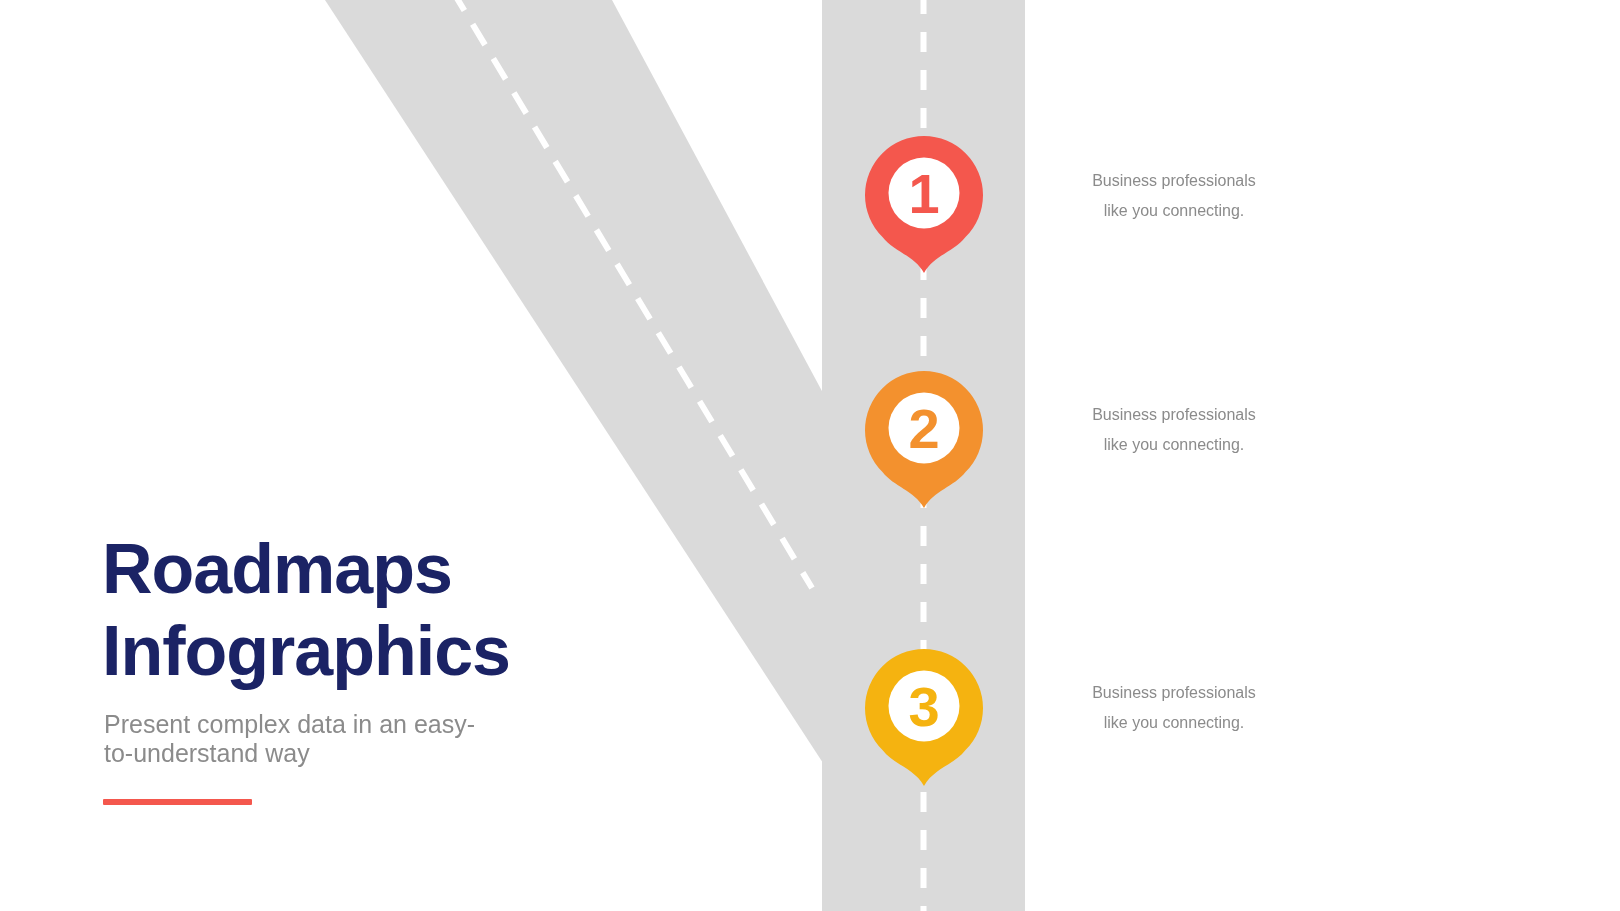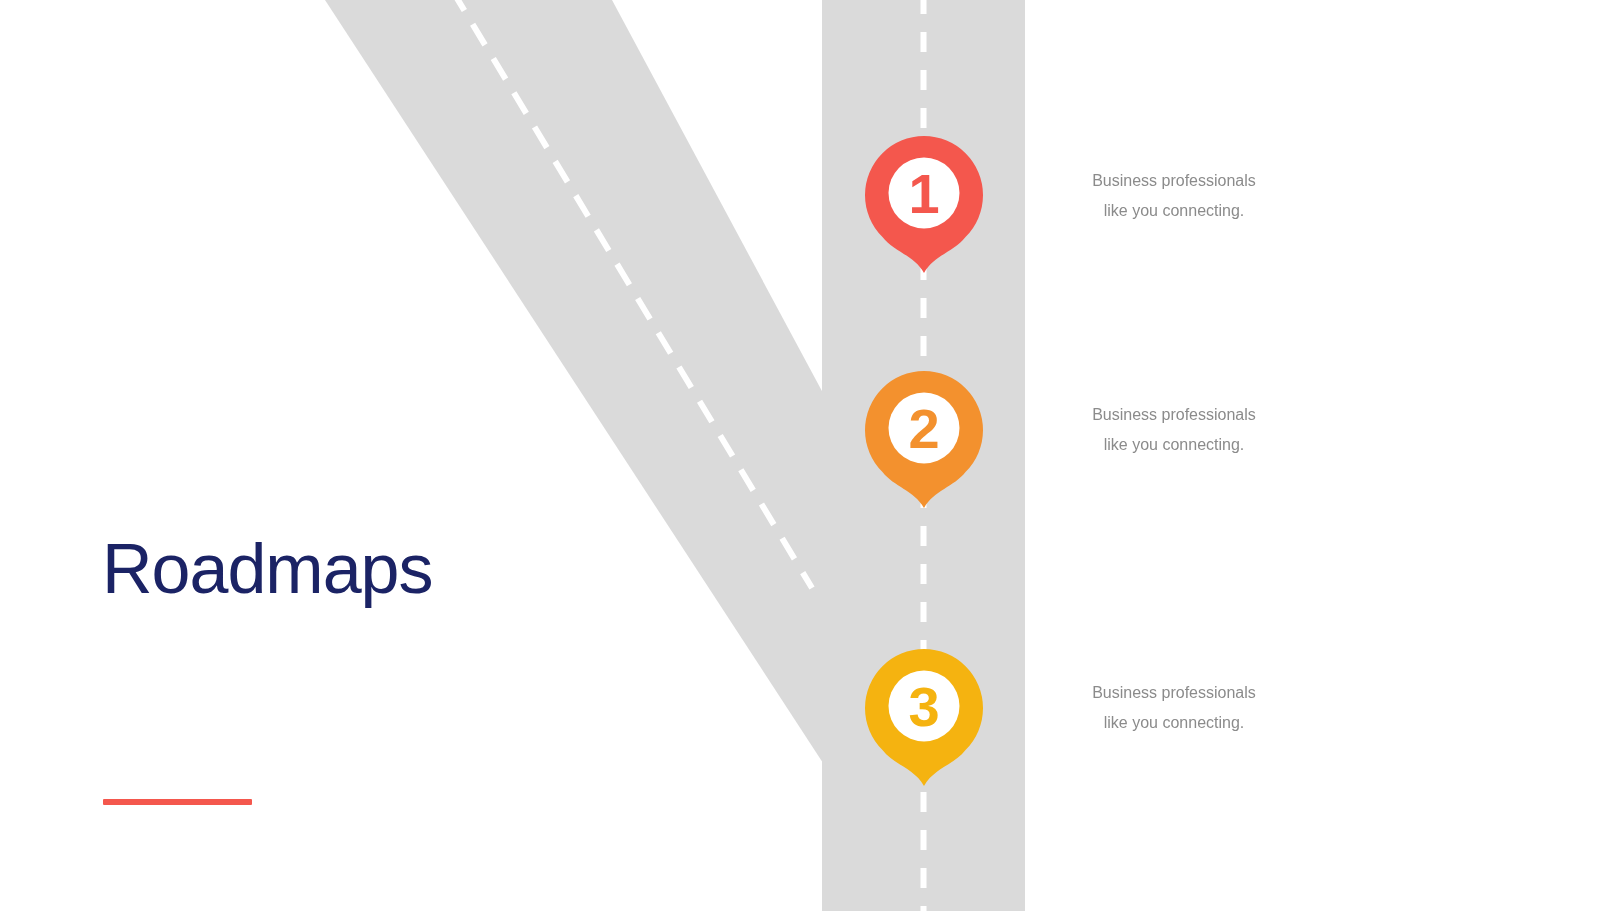--- a/index.html
+++ b/index.html
@@ -4,21 +4,21 @@
 <style>
   html,body { margin:0; padding:0; background:#ffffff; }
   .canvas {
     position:relative; width:1620px; height:911px;
     background:#ffffff; overflow:hidden;
     font-family:"Liberation Sans", sans-serif;
   }
   .road-svg { position:absolute; left:0; top:0; }
   .title {
     position:absolute; left:102px; top:528px;
-    font-size:70px; font-weight:400; line-height:82px;
+    font-size:70px; font-weight:700; line-height:82px;
     letter-spacing:-1px; white-space:nowrap;
   }
   .subtitle {
     position:absolute; left:104px; top:710px;
     font-size:25px; line-height:28.5px; white-space:nowrap;
   }
   .accent-underline {
     position:absolute; left:103px; top:799px;
     width:149px; height:6px; border-radius:1px;
   }
@@ -64,22 +64,27 @@
 
     <g transform="translate(924,708)">
       <path d="M -41.5,42 A 59 59 0 1 1 41.5,42 C 30,57 10,60 0,78 C -10,60 -30,57 -41.5,42 Z" fill="#F5B310"></path>
       <circle cx="0" cy="-2" r="35.5" fill="#ffffff"></circle>
       <text class="pin-num" x="0" y="18" fill="#F5B310">3</text>
     </g>
   </svg>
 
   <div class="title" style="color: rgb(27, 35, 101);">
     <div>Roadmaps</div>
+    <div>Infographics</div>
   </div>
 
+  <div class="subtitle" style="color: rgb(139, 139, 139);">
+    <div>Present complex data in an easy-</div>
+    <div>to-understand way</div>
+  </div>
 
   <div class="accent-underline" style="background: rgb(244, 87, 77);"></div>
 
   <div class="note note-1" style="color: rgb(139, 139, 139);">
     <div>Business professionals</div>
     <div>like you connecting.</div>
   </div>
 
   <div class="note note-2" style="color: rgb(139, 139, 139);">
     <div>Business professionals</div>

